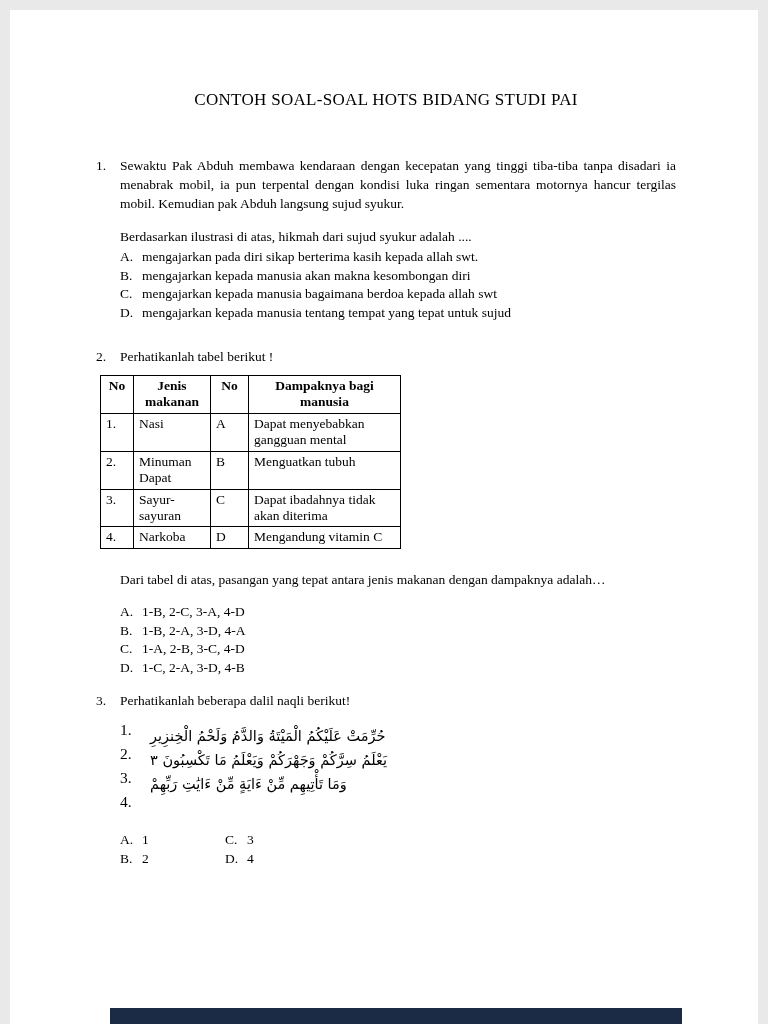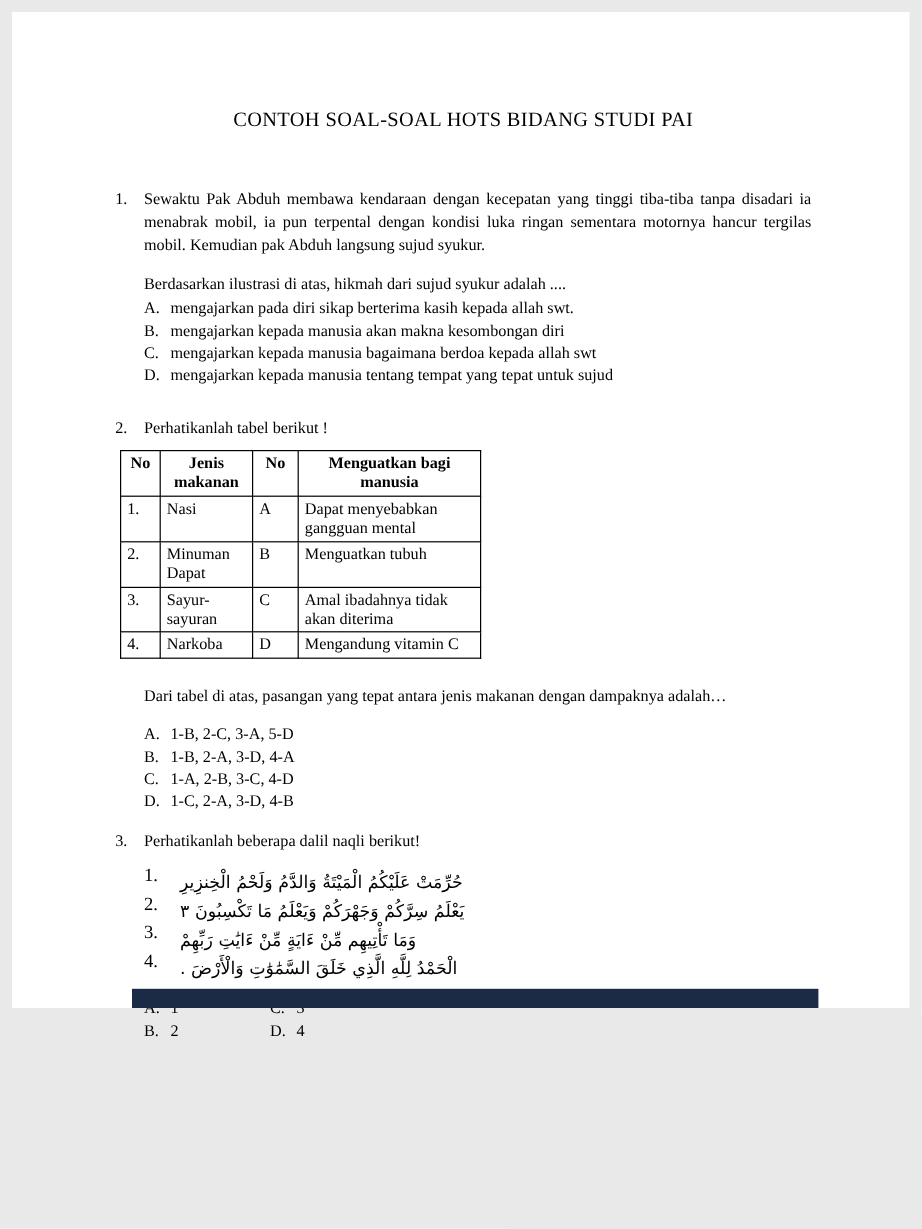--- a/index.html
+++ b/index.html
@@ -3,21 +3,21 @@
 <meta charset="utf-8">
 <style>
   * { margin:0; padding:0; box-sizing:border-box; }
   html,body { width:768px; height:1024px; }
   body {
     background:#e9e9e9;
     font-family:"Liberation Serif", serif;
     color:#000;
     overflow:hidden;
   }
-  .canvas { position:relative; width:768px; height:840px; background:#e9e9e9;text-decoration:underline; }
+  .canvas { position:relative; width:768px; height:1024px; background:#e9e9e9;text-decoration:underline; }
   .sheet {
     position:absolute; left:10px; top:10px; right:10px; bottom:0;
     background:#ffffff;
   }
   .content {
     padding:78px 82px 0 86px;
     font-size:13.5px;
     line-height:1.38;
   }
   .title {
@@ -127,57 +127,57 @@
             <col style="width:33px">
             <col style="width:77px">
             <col style="width:38px">
             <col style="width:152px">
           </colgroup>
           <thead>
             <tr>
               <th>No</th>
               <th>Jenis makanan</th>
               <th>No</th>
-              <th>Menguatkan bagi manusia</th>
+              <th>Dampaknya bagi manusia</th>
             </tr>
           </thead>
           <tbody>
             <tr>
               <td>1.</td>
               <td>Nasi</td>
               <td>A</td>
               <td>Dapat menyebabkan gangguan mental</td>
             </tr>
             <tr>
               <td>2.</td>
               <td>Minuman Dapat</td>
               <td>B</td>
               <td>Menguatkan tubuh</td>
             </tr>
             <tr>
               <td>3.</td>
               <td>Sayur-sayuran</td>
               <td>C</td>
-              <td>Amal ibadahnya tidak akan diterima</td>
+              <td>Dapat ibadahnya tidak akan diterima</td>
             </tr>
             <tr>
               <td>4.</td>
               <td>Narkoba</td>
               <td>D</td>
               <td>Mengandung vitamin C</td>
             </tr>
           </tbody>
         </table>
 
         <div class="indent">
           <div class="after-table">Dari tabel di atas, pasangan yang tepat antara jenis makanan dengan dampaknya adalah…</div>
           <div class="opts" style="margin-top:13px">
             <div class="opt">
               <span class="olabel">A.</span>
-              <span>1-B, 2-C, 3-A, 5-D</span>
+              <span>1-B, 2-C, 3-A, 4-D</span>
             </div>
             <div class="opt">
               <span class="olabel">B.</span>
               <span>1-B, 2-A, 3-D, 4-A</span>
             </div>
             <div class="opt">
               <span class="olabel">C.</span>
               <span>1-A, 2-B, 3-C, 4-D</span>
             </div>
             <div class="opt">
@@ -204,21 +204,20 @@
           <div class="dalil-row">
             <span class="dalil-num">2.</span>
             <span class="arabic">يَعْلَمُ سِرَّكُمْ وَجَهْرَكُمْ وَيَعْلَمُ مَا تَكْسِبُونَ ٣</span>
           </div>
           <div class="dalil-row">
             <span class="dalil-num">3.</span>
             <span class="arabic">وَمَا تَأْتِيهِم مِّنْ ءَايَةٍ مِّنْ ءَايَٰتِ رَبِّهِمْ</span>
           </div>
           <div class="dalil-row">
             <span class="dalil-num">4.</span>
-            <span class="arabic">الْحَمْدُ لِلَّهِ الَّذِي خَلَقَ السَّمَٰوَٰتِ وَالْأَرْضَ .</span>
           </div>
         </div>
 
         <div class="indent">
 
           <div class="two-col-opts">
             <div class="two-col-row">
               <span class="col-a">
                 <span class="olabel">A.</span>
                 <span>1</span>

